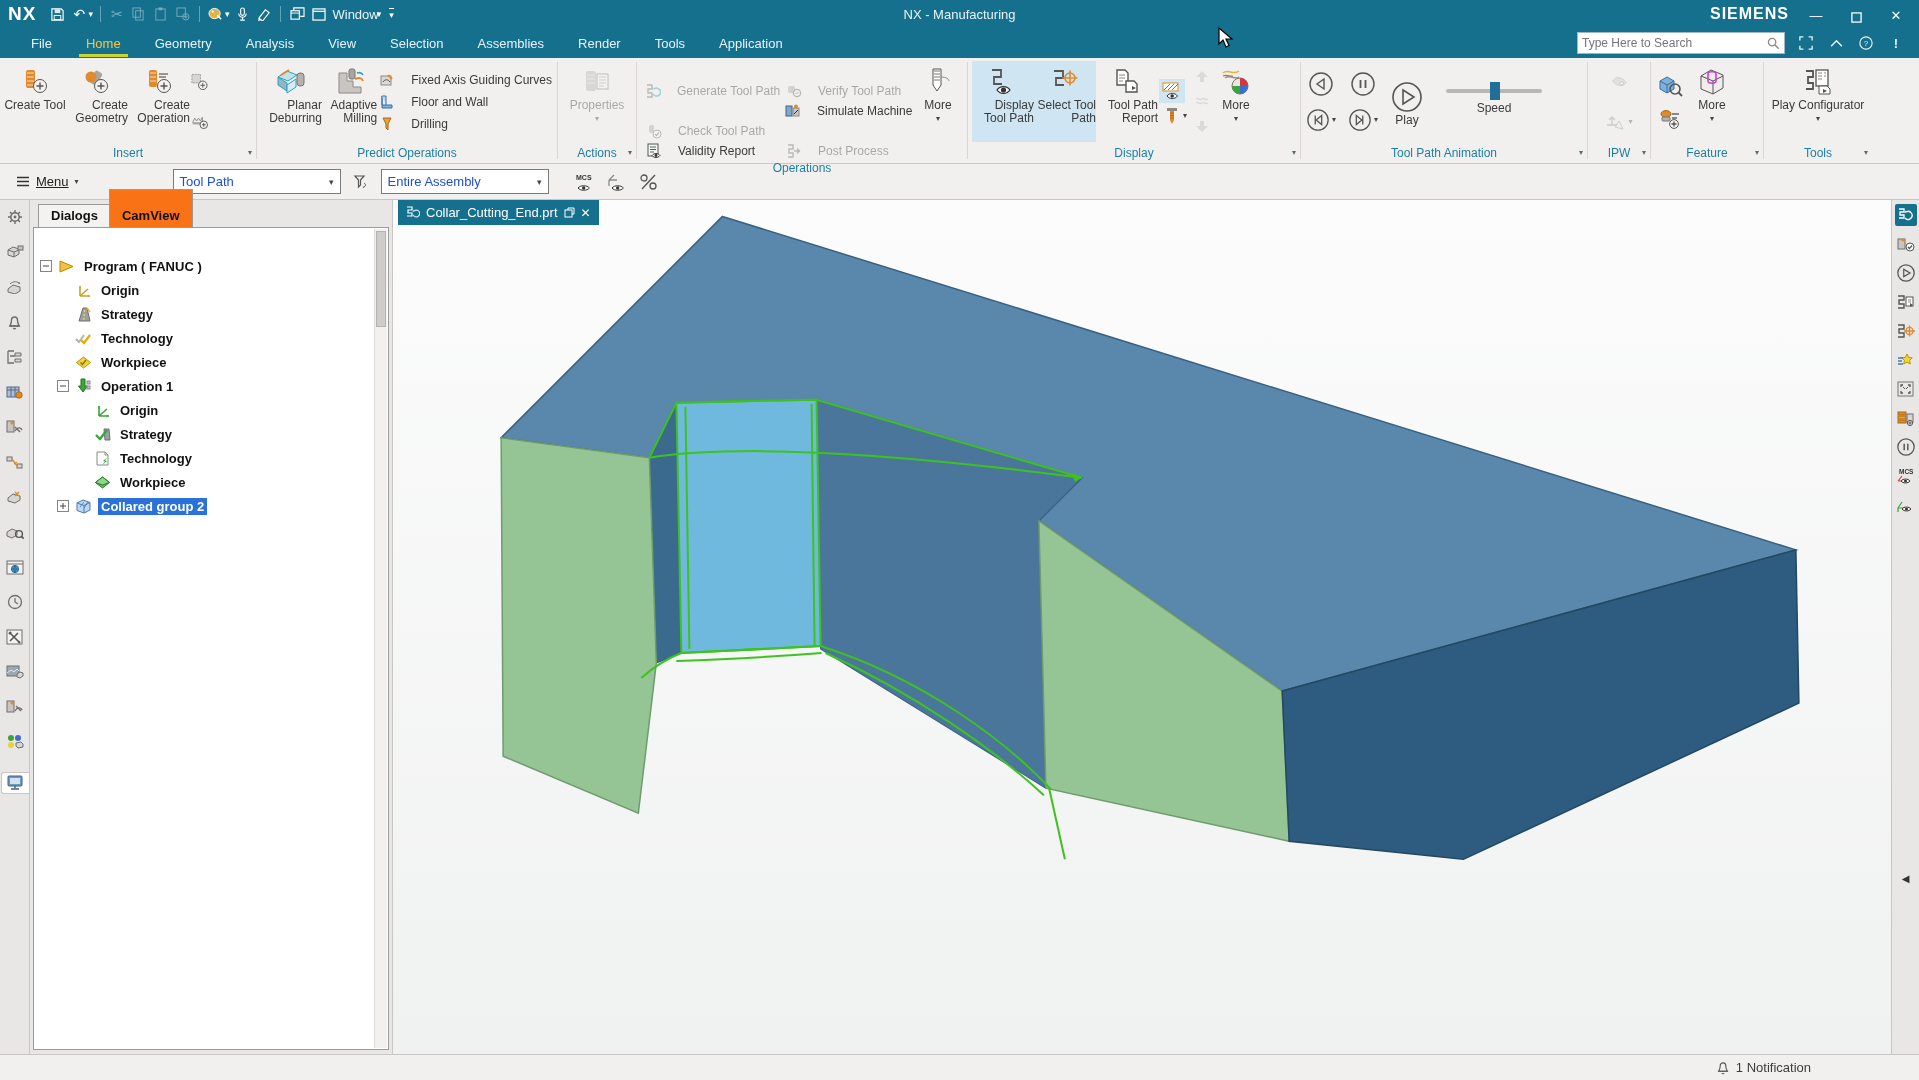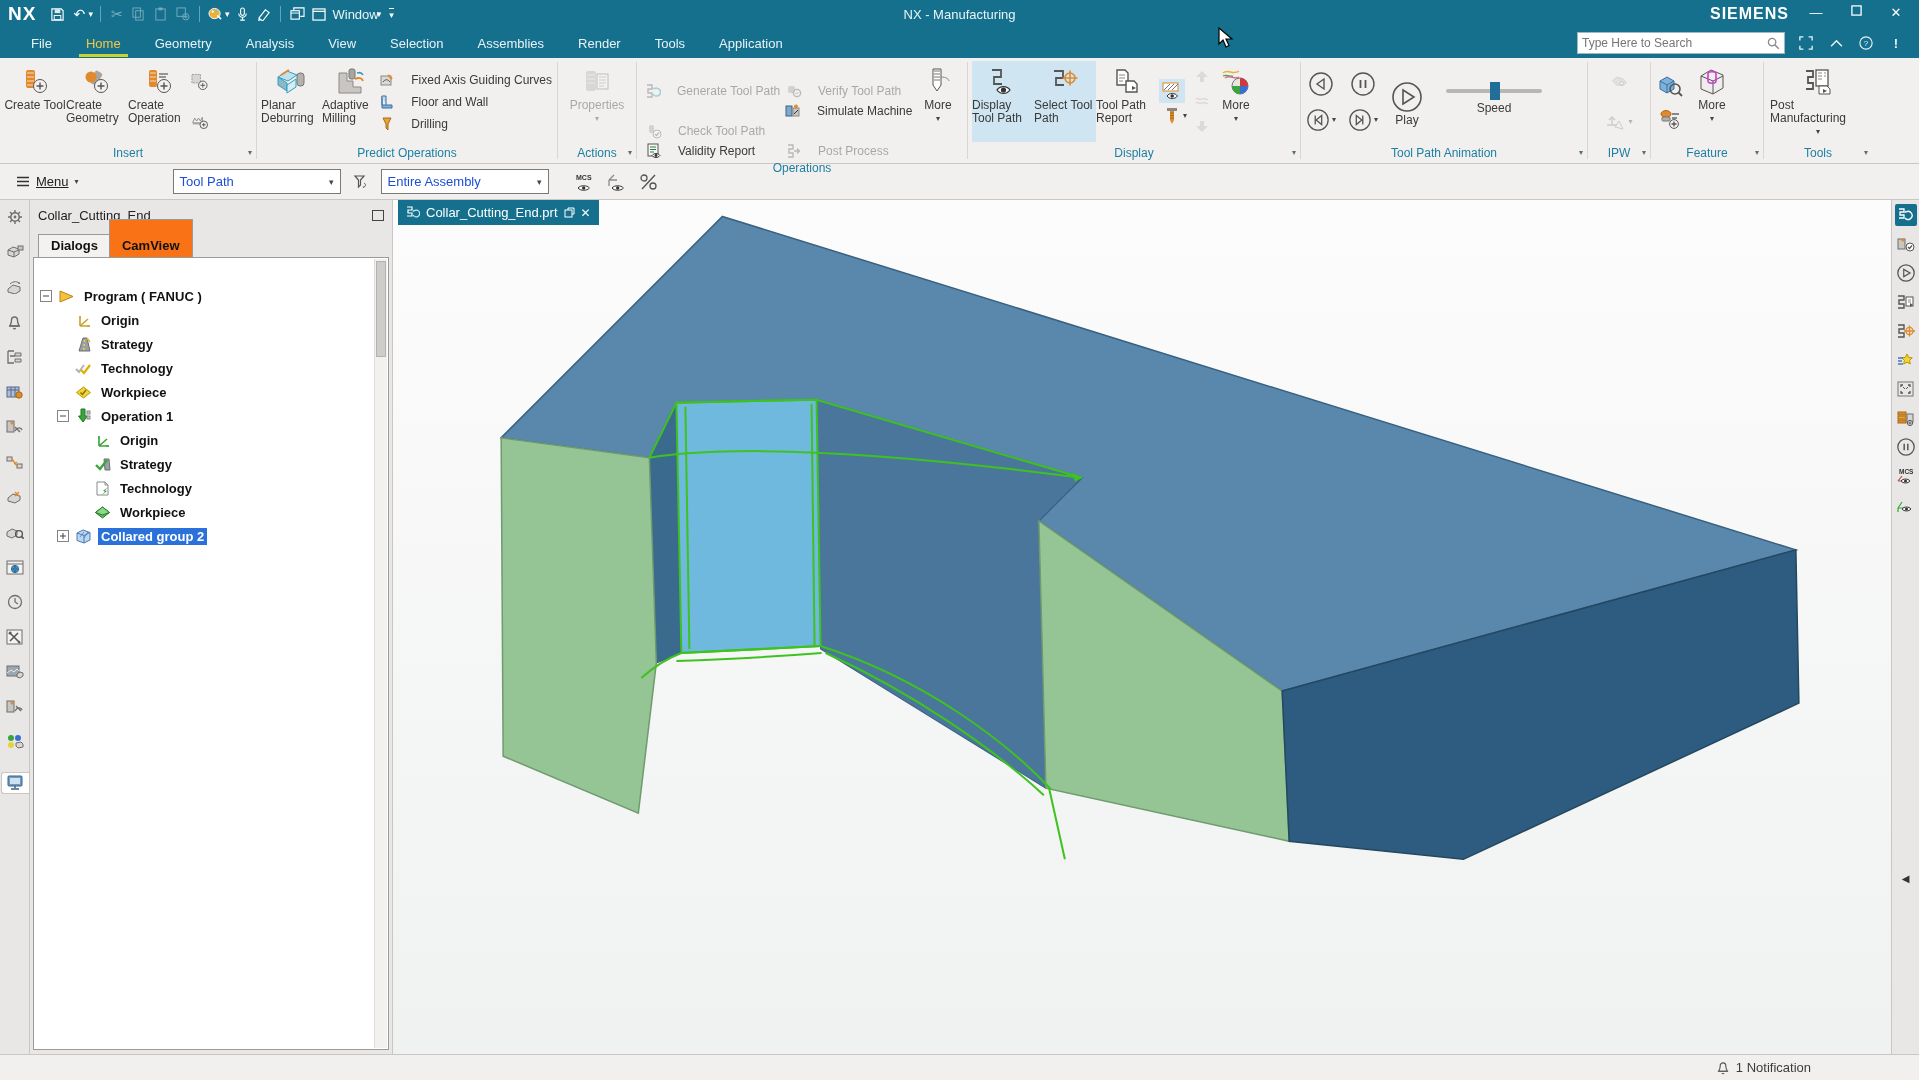--- a/index.html
+++ b/index.html
@@ -12,21 +12,21 @@
   .app{width:1919px;height:1080px;display:flex;flex-direction:column;position:relative;}
 
   
   .titlebar{height:28px;background:var(--teal);display:flex;align-items:center;color:#fff;position:relative;flex:0 0 auto;}
   .nx-logo{font-weight:bold;font-size:19px;padding:0 10px 0 8px;letter-spacing:1px;}
   .tbi{display:inline-flex;align-items:center;justify-content:center;width:22px;height:22px;font-size:14px;color:#fff;}
   .tbi.dis{opacity:.42;}
   .caret{font-size:9px;color:#fff;margin:0 2px 0 -2px;}
   .tb-sep{width:1px;height:16px;background:rgba(255,255,255,.35);margin:0 5px;}
   .tb-title{position:absolute;left:0;right:0;text-align:center;font-size:13px;color:#eaf4f8;pointer-events:none;}
-  .tb-right{margin-left:auto;display:flex;align-items:flex-start;gap:14px;padding-right:10px;z-index:2;}
+  .tb-right{margin-left:auto;display:flex;align-items:flex-end;gap:14px;padding-right:10px;z-index:2;}
   .brand{font-weight:bold;font-size:16px;letter-spacing:1px;color:#fff;}
   .winctl{width:26px;text-align:center;font-size:13px;color:#fff;}
   .winlabel{font-size:13px;color:#eaf4f8;margin-left:2px;}
 
   
   .menubar{height:30px;background:var(--teal);display:flex;align-items:stretch;color:#e8f3f7;flex:0 0 auto;position:relative;}
   .mtabs{display:flex;align-items:stretch;padding-left:14px;}
   .mtab{display:flex;align-items:center;padding:0 17px;font-size:13px;position:relative;cursor:default;}
   .mtab.active{color:#f6c83f;}
   .mtab.active::after{content:"";position:absolute;left:10px;right:10px;bottom:1px;height:3px;background:#c9d431;}
@@ -35,21 +35,21 @@
   .searchbox input{border:0;outline:0;flex:1;font-size:12px;color:#444;background:transparent;}
   .mbi{color:#e8f3f7;font-size:13px;display:inline-flex;align-items:center;justify-content:center;width:18px;height:18px;}
 
   
   .ribbon{height:106px;background:var(--ribbon);border-bottom:1px solid var(--bord);display:flex;flex:0 0 auto;}
   .rgroup{display:flex;flex-direction:column;flex:0 0 auto;}
   .rbody{flex:1;display:flex;align-items:stretch;padding:3px 4px 0 4px;}
   .rlabel{height:21px;display:flex;align-items:center;justify-content:center;color:var(--glabel);font-size:12px;position:relative;}
   .rlabel .gcaret{position:absolute;right:4px;font-size:8px;color:#5a6e77;}
   .gsep{width:1px;background:#d8d5d2;margin:4px 0;}
-  .bigbtn{width:62px;display:flex;flex-direction:column;align-items:center;justify-content:flex-start;padding-top:4px;font-size:12px;color:var(--ink);text-align:left;line-height:13px;cursor:default;}
+  .bigbtn{width:62px;display:flex;flex-direction:column;align-items:center;justify-content:flex-start;padding-top:4px;font-size:12px;color:var(--ink);text-align:right;line-height:13px;cursor:default;}
   .bigbtn .bicon{height:34px;display:flex;align-items:center;}
   .bigbtn.hl{background:var(--hl);}
   .bigbtn.dis{opacity:var(--dis);}
   .smallcol{display:flex;flex-direction:column;justify-content:space-around;padding:2px 1px;}
   .smallitem{display:flex;align-items:center;gap:16px;font-size:12px;color:var(--ink);height:20px;white-space:nowrap;}
   .smallitem.dis{opacity:var(--dis);margin-top:20px;}
   .sicon{width:17px;height:17px;display:inline-flex;align-items:center;justify-content:center;}
   .opscol{display:flex;flex-direction:column;justify-content:space-around;padding:0 4px;}
   .dropcaret{font-size:8px;color:#444;}
   .animcircle{width:30px;height:30px;display:flex;align-items:center;justify-content:center;}
@@ -677,21 +677,21 @@
         <div class="bigbtn" style="width:96px">
           <span class="bicon">
             <svg width="30" height="30" viewBox="0 0 30 30">
                 <path d="M3 4h7v6H5v6h5v6H3" fill="none" stroke="#555" stroke-width="1.8"></path>
                 <rect x="13" y="3" width="12" height="16" fill="#fff" stroke="#555" stroke-width="1.3"></rect>
                 <path d="M15 6h4M21 6h2M15 9h4M21 9h2M15 12h4" stroke="#888"></path>
                 <path d="M16 19h8l3 3v5H16z" fill="#fff" stroke="#555"></path>
                 <path d="M20 22l4 2-4 2z" fill="#555"></path>
               </svg>
           </span>
-          <span>Post Manufacturing</span>
+          <span>Play Configurator</span>
           <span class="dropcaret">▾</span>
         </div>
       </div>
       <div class="rlabel">
           <span>Tools</span>
           <span class="gcaret">▾</span>
         </div>
     </div>
   </div>
 
@@ -861,24 +861,20 @@
       <span class="resico active">
           <svg width="18" height="16" viewBox="0 0 18 16">
             <rect x="2" y="1" width="14" height="10" rx="1" fill="#6a9cc8" stroke="#44607c"></rect>
             <rect x="4" y="3" width="10" height="6" fill="#cfe2f0"></rect>
             <path d="M9 11v2M5 14h8" stroke="#44607c" stroke-width="1.5"></path>
           </svg>
         </span>
     </div>
 
     <div class="panel">
-      <div class="phead">
-        <span>Collar_Cutting_End</span>
-        <span class="sq"></span>
-      </div>
       <div class="ptabs">
         <span class="ptab">Dialogs</span>
         <span class="ptab active">CamView</span>
       </div>
       <div class="treebox">
         <div class="tree">
 
           <div class="trow">
             <span class="texp">
                 <svg width="12" height="12" viewBox="0 0 12 12">

